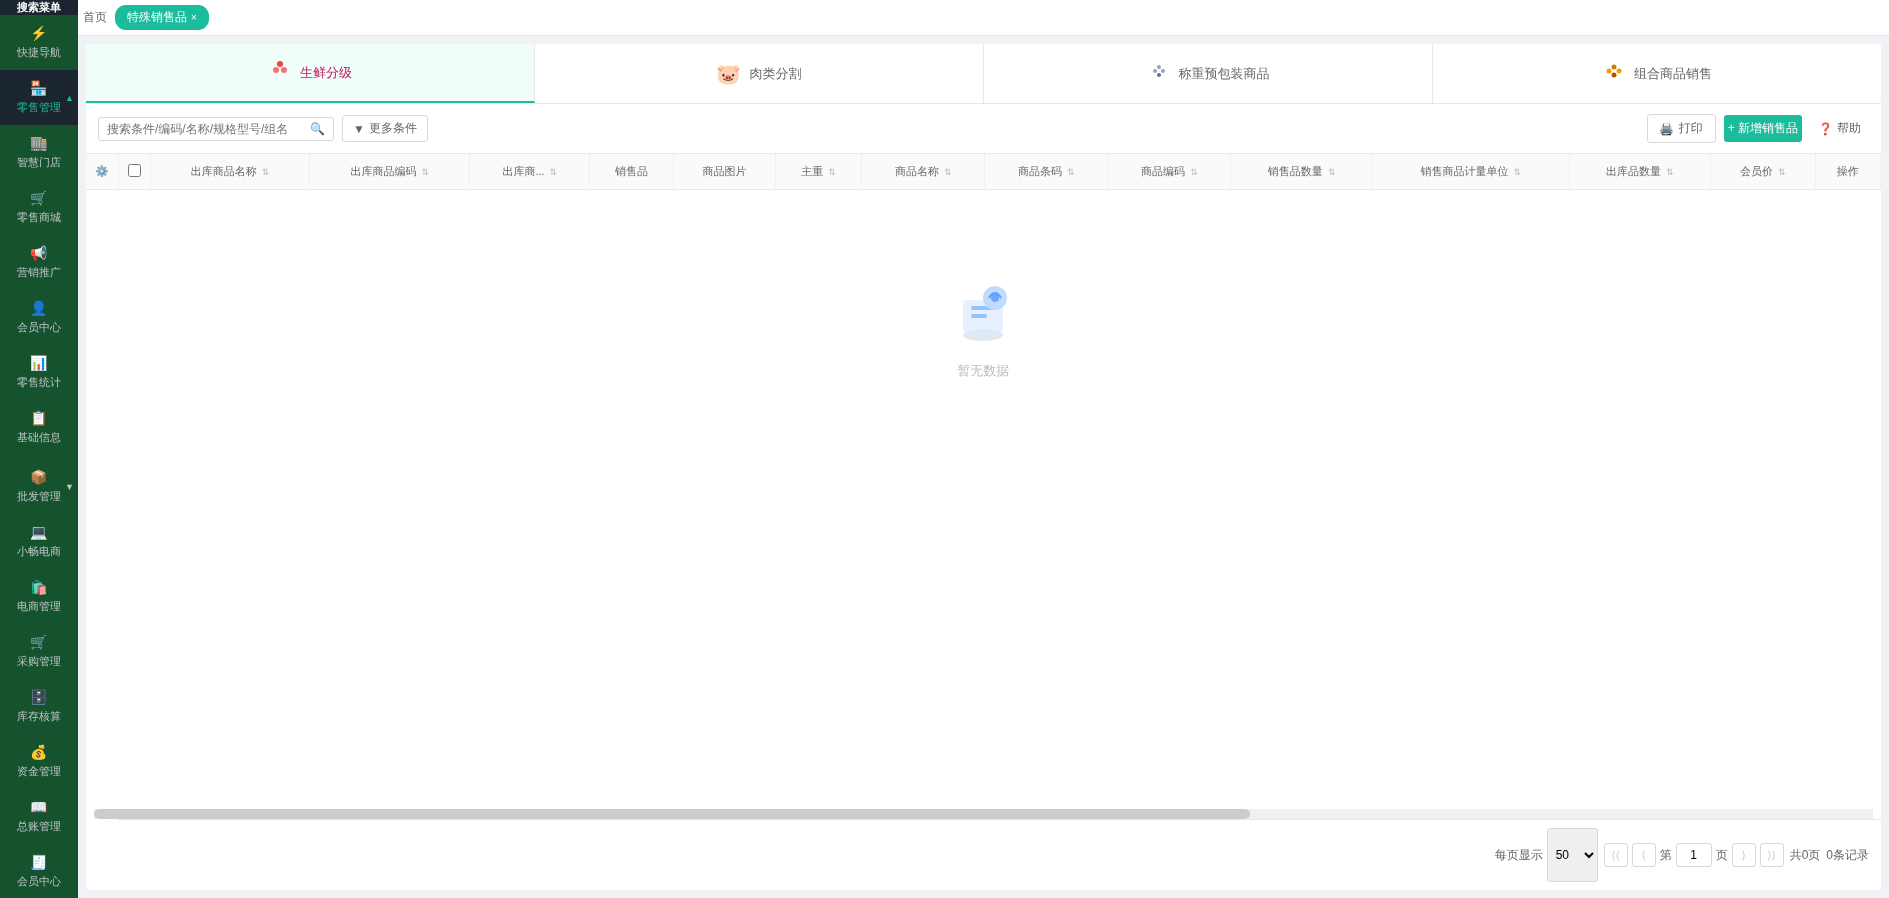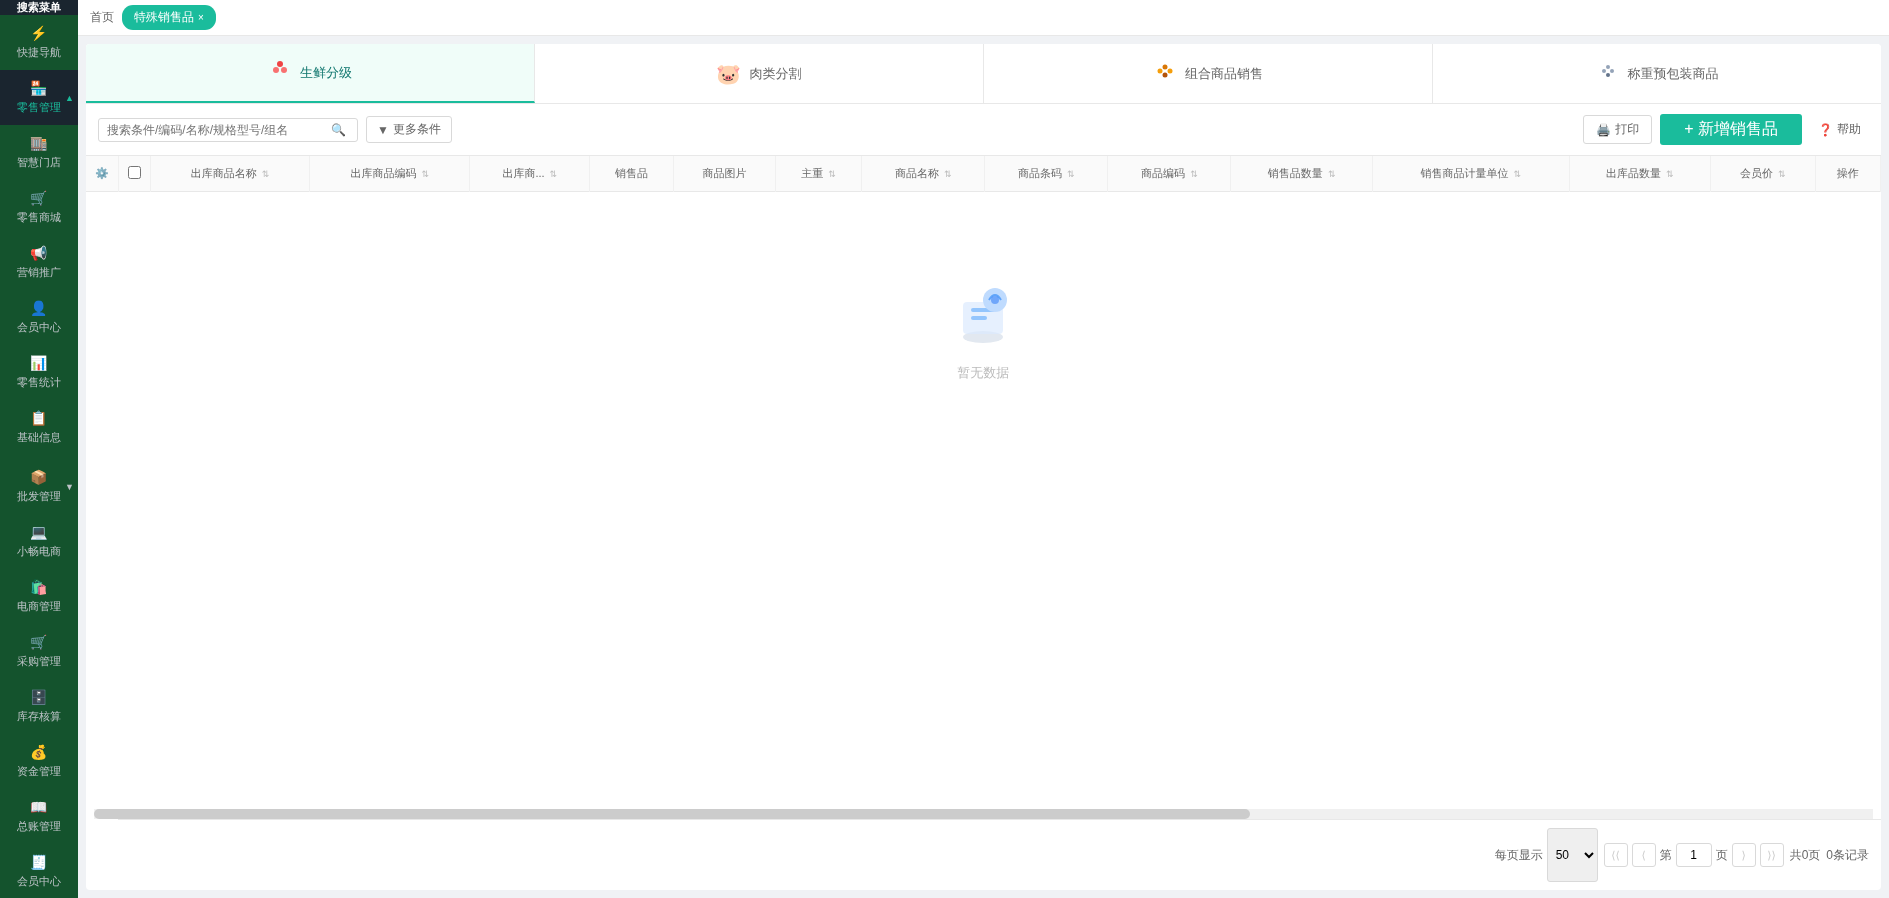--- a/index.html
+++ b/index.html
@@ -50,21 +50,21 @@
       overflow: hidden;
     }
 
     
     .topnav {
       height: 36px;
       background: #fff;
       border-bottom: 1px solid #e8e8e8;
       display: flex;
       align-items: center;
-      padding: 0 12px;
+      padding: 0 5px;
       gap: 8px;
     }
     .topnav-home {
       font-size: 12px;
       color: #666;
       cursor: pointer;
     }
     .topnav-tab {
       background: #1abc9c;
       color: #fff;
@@ -103,42 +103,42 @@
       justify-content: center;
       gap: 8px;
       cursor: pointer;
       font-size: 13px;
       color: #666;
       border-right: 1px solid #e8e8e8;
       position: relative;
     }
     .cat-tab:last-child { border-right: none; }
     .cat-tab.active {
-      color: #0f766e;
+      color: #be185d;
       border-bottom: 2px solid #1abc9c;
       background: #f0fdf9;
     }
     .cat-tab .cat-icon { font-size: 20px; }
 
     
     .toolbar {
       padding: 10px 12px;
       display: flex;
       align-items: center;
       gap: 8px;
       border-bottom: 1px solid #e8e8e8;
     }
     .search-input-wrap {
       display: flex;
       align-items: center;
       border: 1px solid #d9d9d9;
       border-radius: 3px;
       padding: 4px 8px;
       gap: 4px;
-      width: 260px;
+      width: 236px;
     }
     .search-input-wrap input {
       border: none;
       outline: none;
       font-size: 12px;
       color: #999;
       width: 220px;
       background: transparent;
     }
     .search-icon { color: #999; font-size: 12px; cursor: pointer; }
@@ -164,27 +164,27 @@
       border-radius: 3px;
       cursor: pointer;
       font-size: 12px;
       color: #666;
       background: #fff;
     }
     .add-btn {
       display: flex;
       align-items: flex-end;
       gap: 4px;
-      padding: 5px 24px;
+      padding: 5px 4px;
       background: #1abc9c;
       color: #fff;
       border: none;
       border-radius: 3px;
       cursor: pointer;
-      font-size: 16px;
+      font-size: 12px;
     }
     .help-btn {
       display: flex;
       align-items: center;
       gap: 4px;
       padding: 5px 8px;
       cursor: pointer;
       font-size: 12px;
       color: #666;
     }
@@ -419,38 +419,38 @@
         </span>
         <span>生鲜分级</span>
       </div>
       <div class="cat-tab">
         <span class="cat-icon">🐷</span>
         <span>肉类分割</span>
       </div>
       <div class="cat-tab">
         <span class="cat-icon">
           <svg width="24" height="24" viewBox="0 0 24 24" fill="none">
+            <circle cx="8" cy="12" r="2" fill="#94a3b8"></circle>
+            <circle cx="12" cy="8" r="2" fill="#94a3b8"></circle>
+            <circle cx="16" cy="12" r="2" fill="#94a3b8"></circle>
+            <circle cx="12" cy="16" r="2" fill="#64748b"></circle>
+          </svg>
+        </span>
+        <span>称重预包装商品</span>
+      </div>
+      <div class="cat-tab">
+        <span class="cat-icon">
+          <svg width="24" height="24" viewBox="0 0 24 24" fill="none">
             <circle cx="7" cy="12" r="2.5" fill="#f59e0b"></circle>
             <circle cx="12" cy="8" r="2.5" fill="#d97706"></circle>
             <circle cx="17" cy="12" r="2.5" fill="#f59e0b"></circle>
             <circle cx="12" cy="16" r="2.5" fill="#b45309"></circle>
           </svg>
         </span>
         <span>组合商品销售</span>
-      </div>
-      <div class="cat-tab">
-        <span class="cat-icon">
-          <svg width="24" height="24" viewBox="0 0 24 24" fill="none">
-            <circle cx="8" cy="12" r="2" fill="#94a3b8"></circle>
-            <circle cx="12" cy="8" r="2" fill="#94a3b8"></circle>
-            <circle cx="16" cy="12" r="2" fill="#94a3b8"></circle>
-            <circle cx="12" cy="16" r="2" fill="#64748b"></circle>
-          </svg>
-        </span>
-        <span>称重预包装商品</span>
       </div>
     </div>
 
     <div class="toolbar">
       <div class="search-input-wrap">
         <input type="text" placeholder="搜索条件/编码/名称/规格型号/组名" style="">
         <span class="search-icon">🔍</span>
       </div>
       <button class="filter-btn">
         <span>▼</span>

